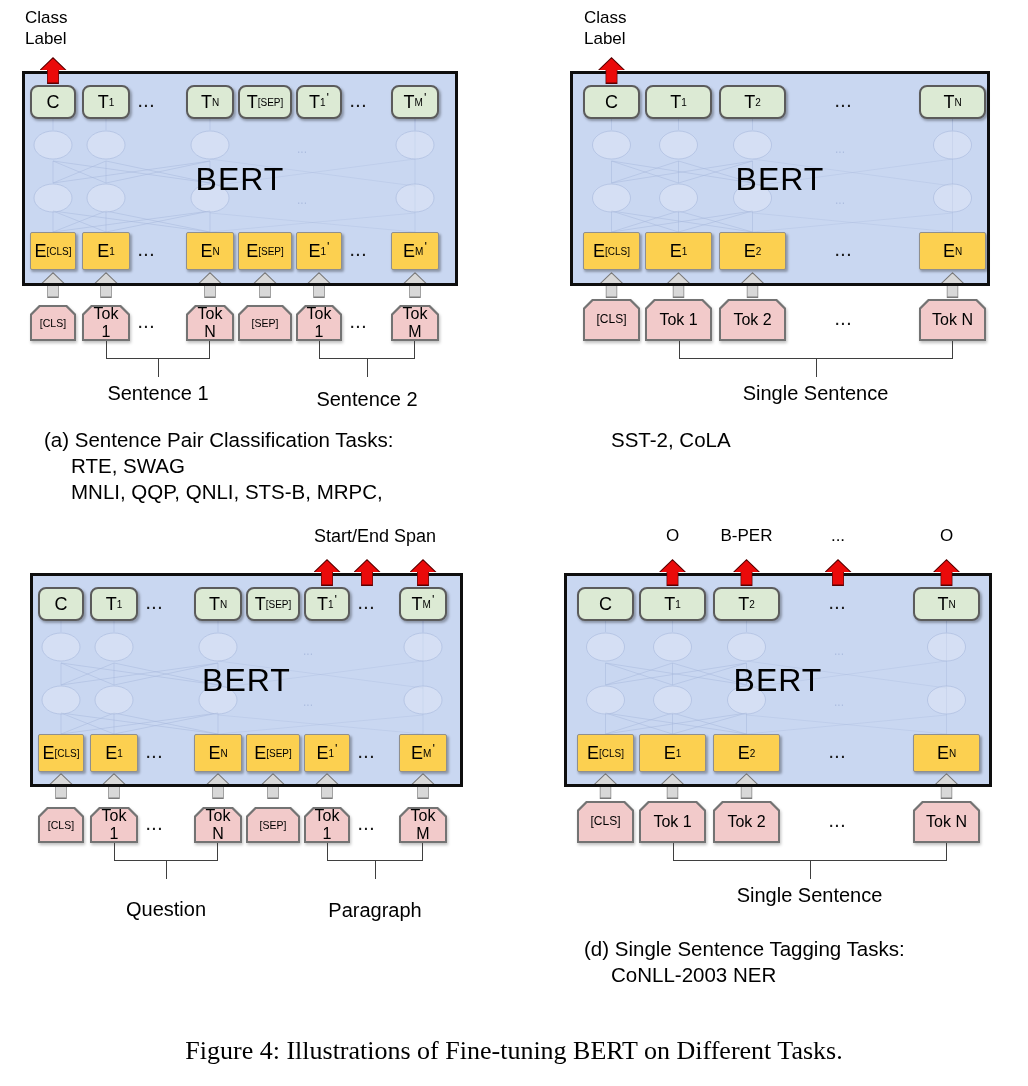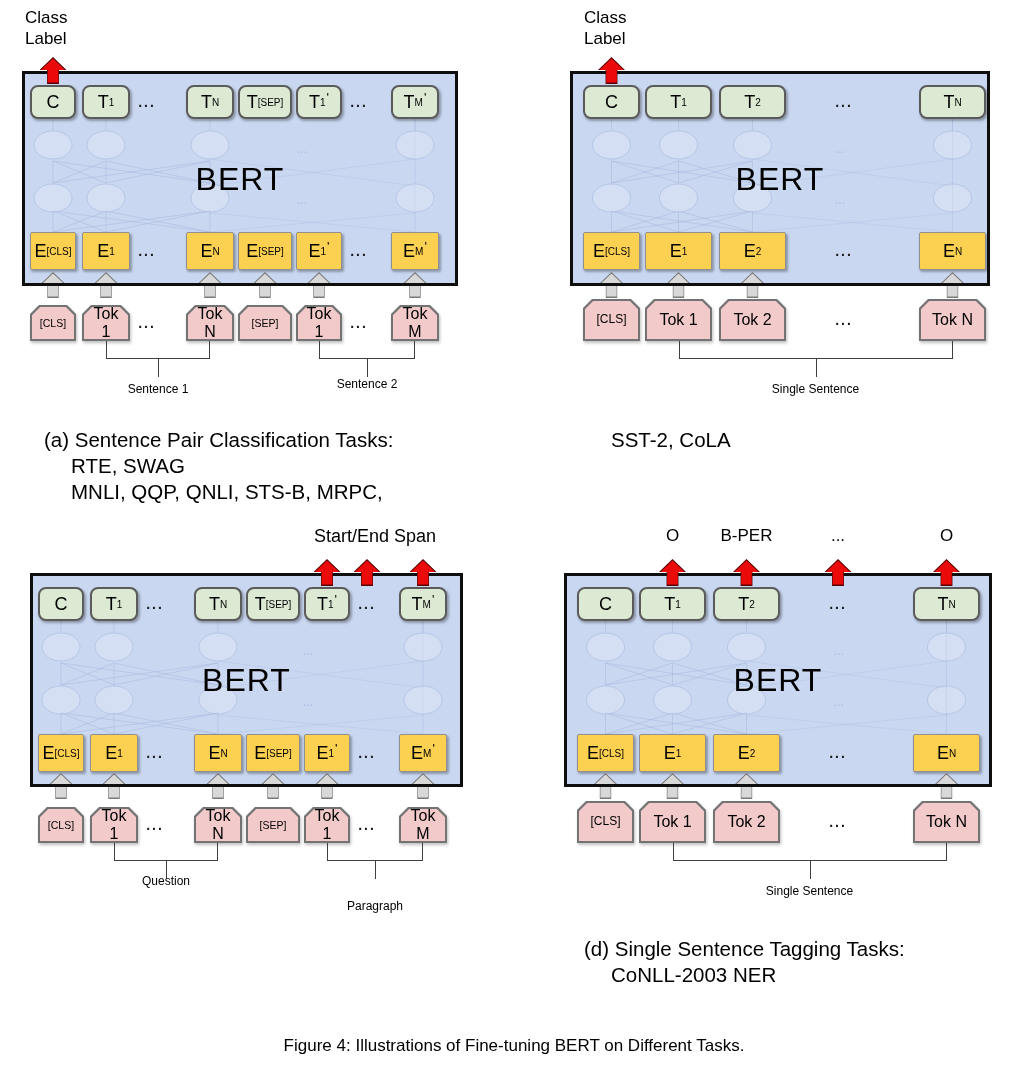--- a/index.html
+++ b/index.html
@@ -36,31 +36,31 @@
   .garrow .o,.rarrow .o{position:absolute;inset:0;
     clip-path:polygon(50% 0,100% 48%,72% 48%,72% 100%,28% 100%,28% 48%,0 48%);}
   .garrow .i,.rarrow .i{position:absolute;inset:1.5px;
     clip-path:polygon(50% 0,100% 48%,72% 48%,72% 100%,28% 100%,28% 48%,0 48%);}
   .garrow .o{background:var(--arrow-border);} .garrow .i{background:var(--arrow-fill);}
   .rarrow .o{background:var(--red-border);} .rarrow .i{background:var(--red-fill);}
 
   .bracket{position:absolute;z-index:3;border-left:1.5px solid #3f3f3f;
     border-right:1.5px solid #3f3f3f;border-bottom:1.5px solid #3f3f3f;box-sizing:border-box;}
   .stem{position:absolute;z-index:3;border-left:1.5px solid #3f3f3f;width:0;}
-  .blabel{position:absolute;z-index:3;transform:translateX(-50%);font-size:12px;white-space:nowrap;}
+  .blabel{position:absolute;z-index:3;transform:translateX(-50%);font-size:20px;white-space:nowrap;}
 
   .cls-label{position:absolute;z-index:6;font-size:17px;line-height:21px;}
   .toptext{position:absolute;z-index:6;font-size:18px;transform:translateX(-50%);white-space:nowrap;}
   .tag{position:absolute;z-index:6;font-size:17px;transform:translateX(-50%);white-space:nowrap;}
 
   .pcaption{position:absolute;font-size:20.5px;line-height:26px;white-space:nowrap;}
   .pcaption .ind{padding-left:27px;}
 
   .figcap{position:absolute;left:0;top:1036px;width:1028px;text-align:center;
-    font-family:Liberation Sans, sans-serif;font-size:17px;}
+    font-family:Liberation Serif, serif;font-size:26px;}
 </style>
 </head>
 <body>
 
 <div id="fig">
   <div class="figcap">Figure 4: Illustrations of Fine-tuning BERT on Different Tasks.</div>
 <div class="bertbox" style="left: 22px; top: 71px; width: 436px; height: 215px;">
       <svg width="436" height="215" viewBox="0 0 436 215" class="netsvg">
         <line x1="31" y1="161" x2="31" y2="140" stroke="#a7b8dc" stroke-width="1" opacity="0.5"></line>
         <line x1="31" y1="112" x2="31" y2="90" stroke="#a7b8dc" stroke-width="1" opacity="0.5"></line>
@@ -220,21 +220,21 @@
         <div class="i">
           <div class="f11">Tok</div>
           <div class="f11">M</div>
         </div>
       </div>
       <div class="bracket" style="left: 84px; top: 270px; width: 104px; height: 18px;"></div>
       <div class="stem" style="left: 136px; top: 288px; width: 0px; height: 18px;"></div>
       <div class="blabel" style="left: 136px; top: 311px;">Sentence 1</div>
       <div class="bracket" style="left: 297px; top: 270px; width: 96px; height: 18px;"></div>
       <div class="stem" style="left: 345px; top: 288px; width: 0px; height: 18px;"></div>
-      <div class="blabel" style="left: 345px; top: 306px;">Sentence 2</div>
+      <div class="blabel" style="left: 345px; top: 317px;">Sentence 2</div>
       <div class="rarrow" style="left: 17.5px; top: -14px; width: 27px; height: 27px;">
         <div class="o"></div>
         <div class="i"></div>
       </div>
       <div class="cls-label" style="left: 3px; top: -64px;">
         <div>Class</div>
         <div>Label</div>
       </div>
     </div>
     <div class="pcaption" style="left: 44px; top: 427px;">
@@ -529,21 +529,21 @@
       </div>
       <div class="token" style="left: 369px; top: 234px; width: 48px; height: 36px;">
         <div class="o"></div>
         <div class="i">
           <div class="f11">Tok</div>
           <div class="f11">M</div>
         </div>
       </div>
       <div class="bracket" style="left: 84px; top: 270px; width: 104px; height: 18px;"></div>
       <div class="stem" style="left: 136px; top: 288px; width: 0px; height: 18px;"></div>
-      <div class="blabel" style="left: 136px; top: 301px;">Question</div>
+      <div class="blabel" style="left: 136px; top: 325px;">Question</div>
       <div class="bracket" style="left: 297px; top: 270px; width: 96px; height: 18px;"></div>
       <div class="stem" style="left: 345px; top: 288px; width: 0px; height: 18px;"></div>
       <div class="blabel" style="left: 345px; top: 326px;">Paragraph</div>
       <div class="rarrow" style="left: 283.5px; top: -14px; width: 27px; height: 27px;">
         <div class="o"></div>
         <div class="i"></div>
       </div>
       <div class="rarrow" style="left: 323.5px; top: -14px; width: 27px; height: 27px;">
         <div class="o"></div>
         <div class="i"></div>

